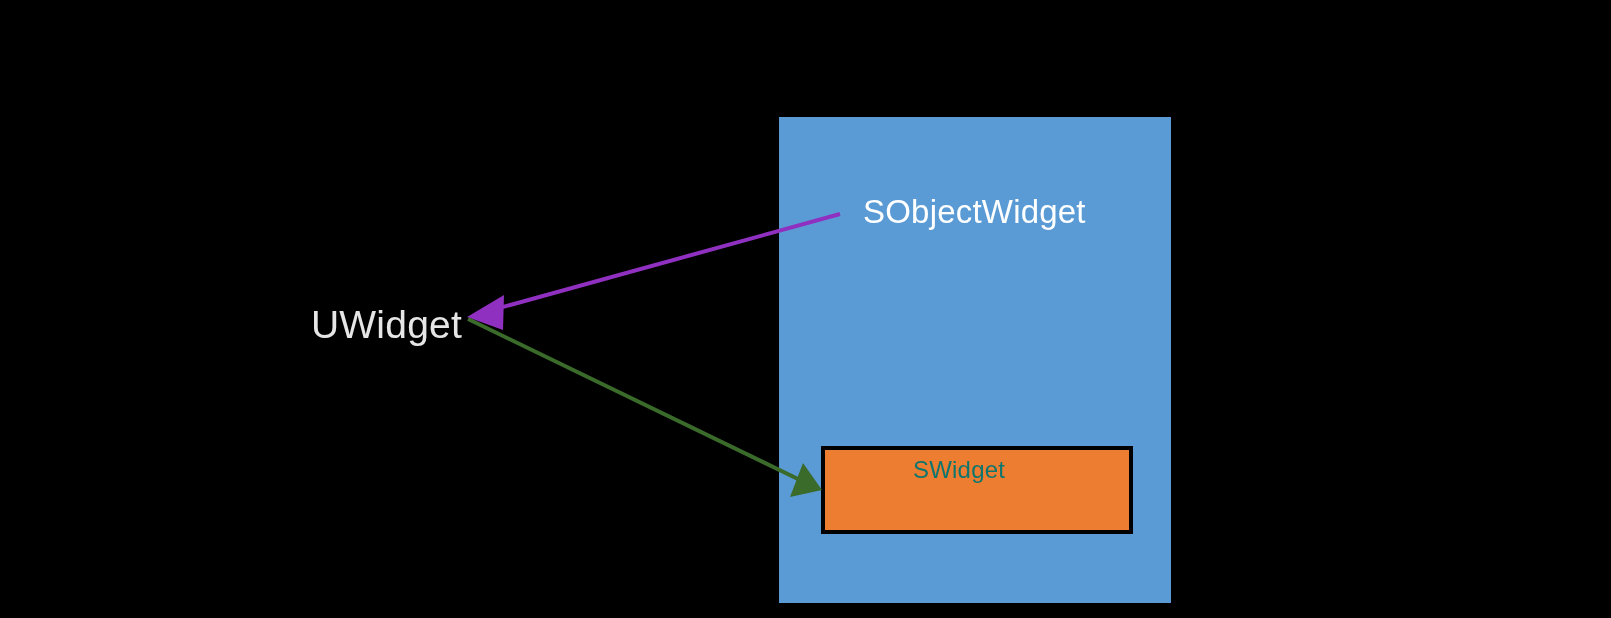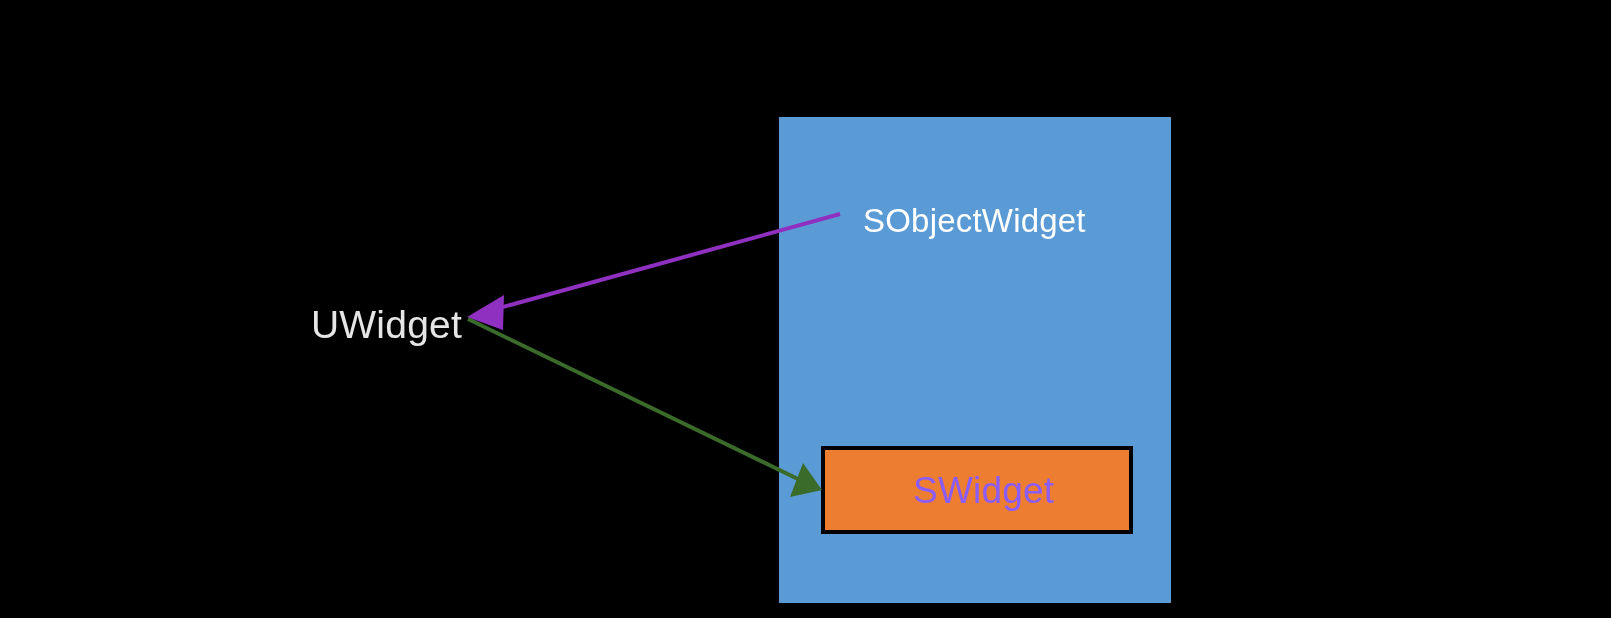--- a/index.html
+++ b/index.html
@@ -24,29 +24,29 @@
   }
   .node-label {
     position: absolute;
     white-space: nowrap;
     font-family: "Liberation Sans", sans-serif;
     font-weight: 400;
     letter-spacing: 0.2px;
   }
   #sobjectwidget-label {
     left: 863px;
-    top: 202px;
+    top: 193px;
     font-size: 33px;
     color: #FFFFFF;
   }
   #swidget-label {
     left: 913px;
-    top: 470px;
-    font-size: 37px;
-    color: #8b5cf6;
+    top: 456px;
+    font-size: 24px;
+    color: #0f766e;
   }
   #uwidget-label {
     left: 311px;
     top: 303px;
     font-size: 39px;
     color: #E6E6E6;
   }
 </style>
 </head>
 <body>

